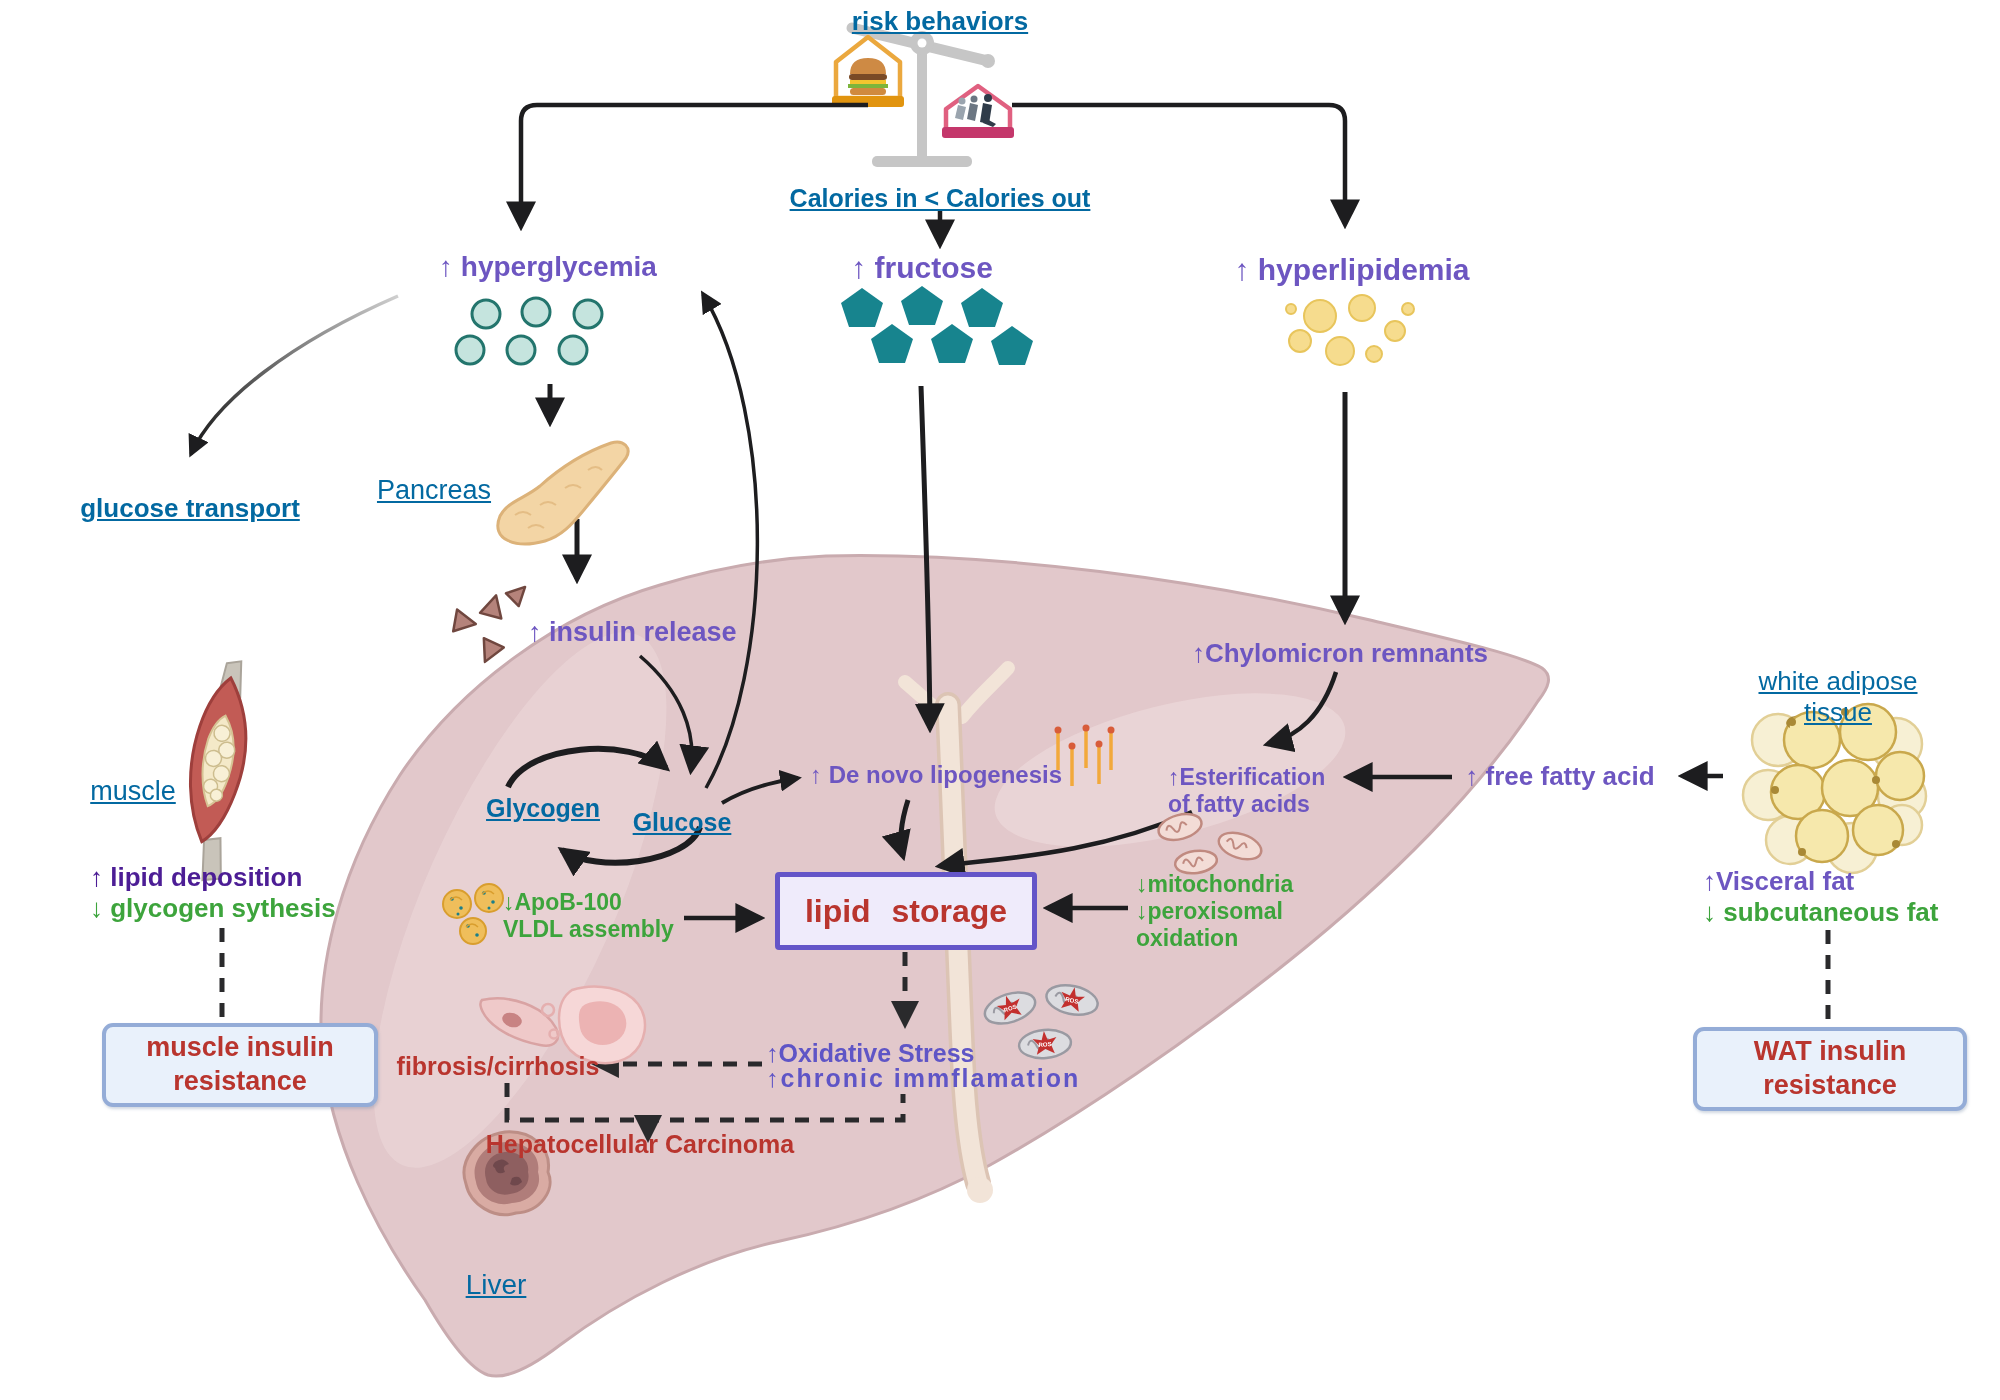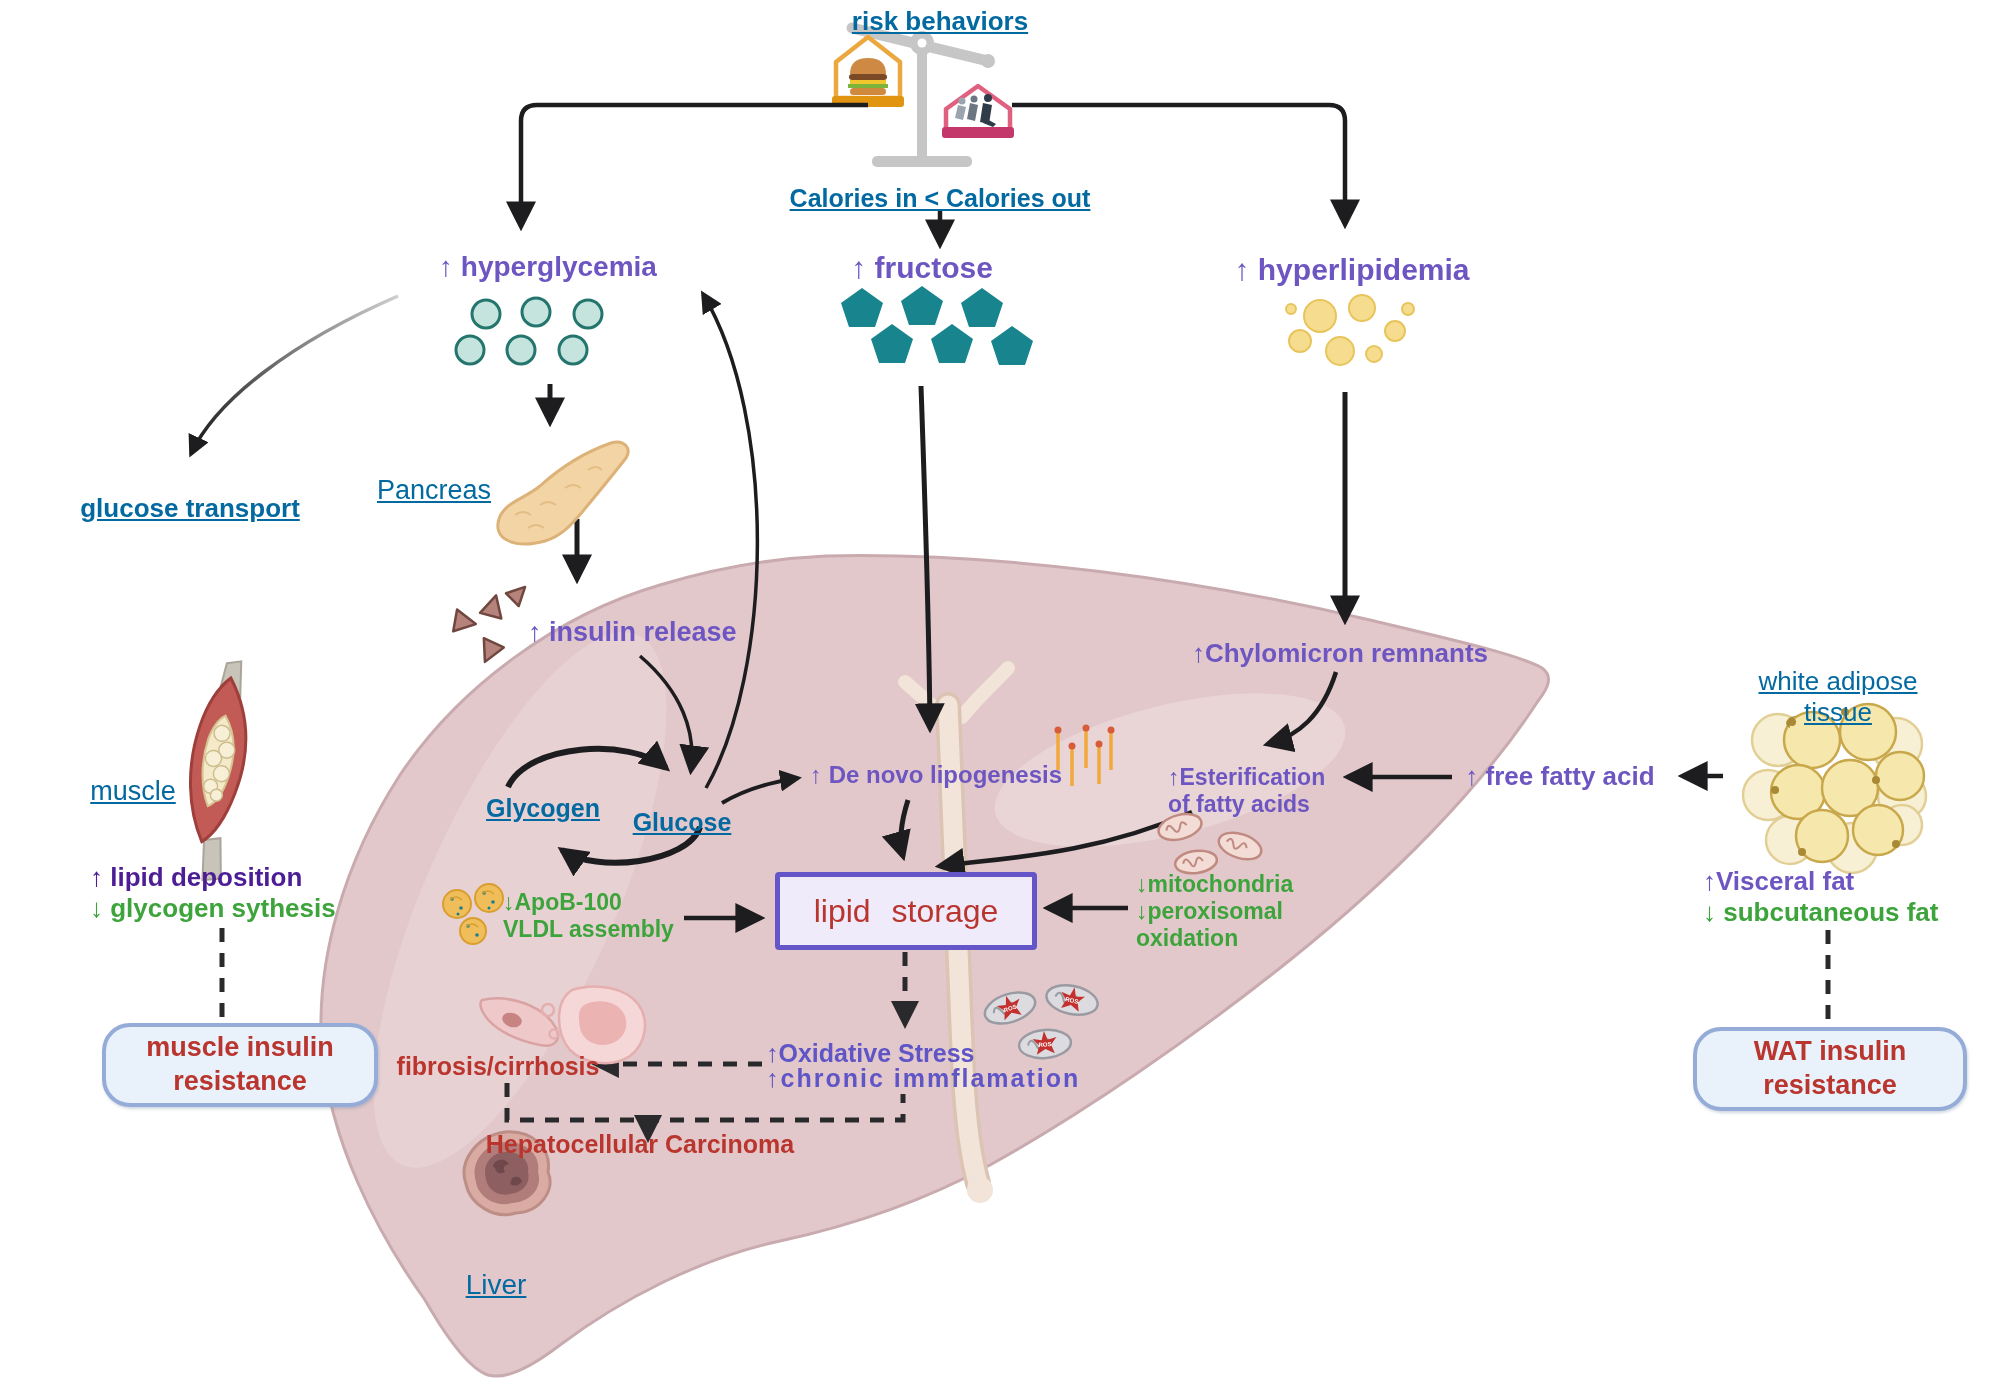--- a/index.html
+++ b/index.html
@@ -9,27 +9,27 @@
   .lbl{position:absolute;z-index:2;font-weight:bold;white-space:pre-line;line-height:1.18;}
   .ctr{transform:translateX(-50%);text-align:center;}
   .reg{font-weight:400;}
   .c-purple{color:#6d56c1;}
   .c-lpurple{color:#4c1d95;}
   .c-bpurple{color:#5f55c6;}
   .c-green{color:#3da43c;}
   .c-red{color:#b9352e;text-align:center;}
   .c-black{color:#0369a1;text-decoration:underline;}
   .outcome{position:absolute;z-index:2;background:#e9f1fb;border:4px solid #94acd7;
-           border-radius:28px;display:flex;align-items:center;justify-content:center;
+           border-radius:11px;display:flex;align-items:center;justify-content:center;
            box-shadow:1px 2px 3px rgba(120,140,170,.35);}
   .outcome .txt{font-weight:bold;color:#b9352e;font-size:27px;text-align:center;
                 white-space:pre-line;line-height:1.25;}
   .storage{position:absolute;z-index:2;background:#efebfb;border:5px solid #6455c8;
            border-radius:4px;display:flex;align-items:center;justify-content:center;}
-  .storage .txt{font-weight:normal;color:#b9352e;font-size:32px;word-spacing:12px;}
+  .storage .txt{font-weight:bold;color:#b9352e;font-size:32px;word-spacing:12px;}
 </style>
 </head>
 <body>
 
 <div id="stage">
 
 <svg id="art" width="2000" height="1400" viewBox="0 0 2000 1400">
   <defs>
     <marker id="mBig" viewBox="0 0 10 10" refX="8.2" refY="5" markerWidth="30" markerHeight="30" orient="auto-start-reverse" markerUnits="userSpaceOnUse">
       <path d="M0 0 L10 5 L0 10 z" fill="#1d1d1f"></path>

